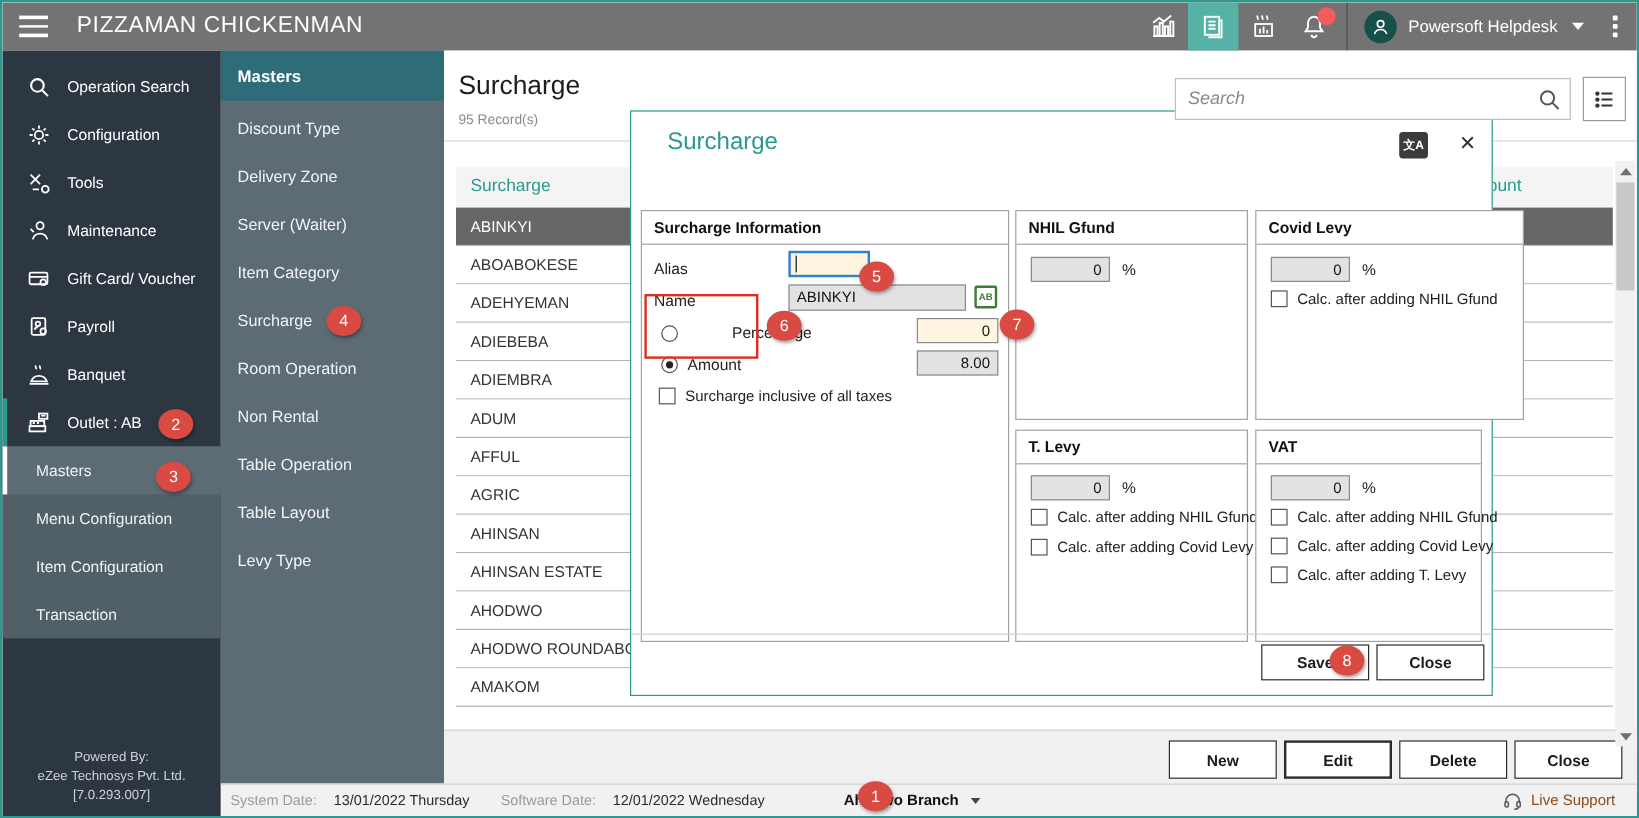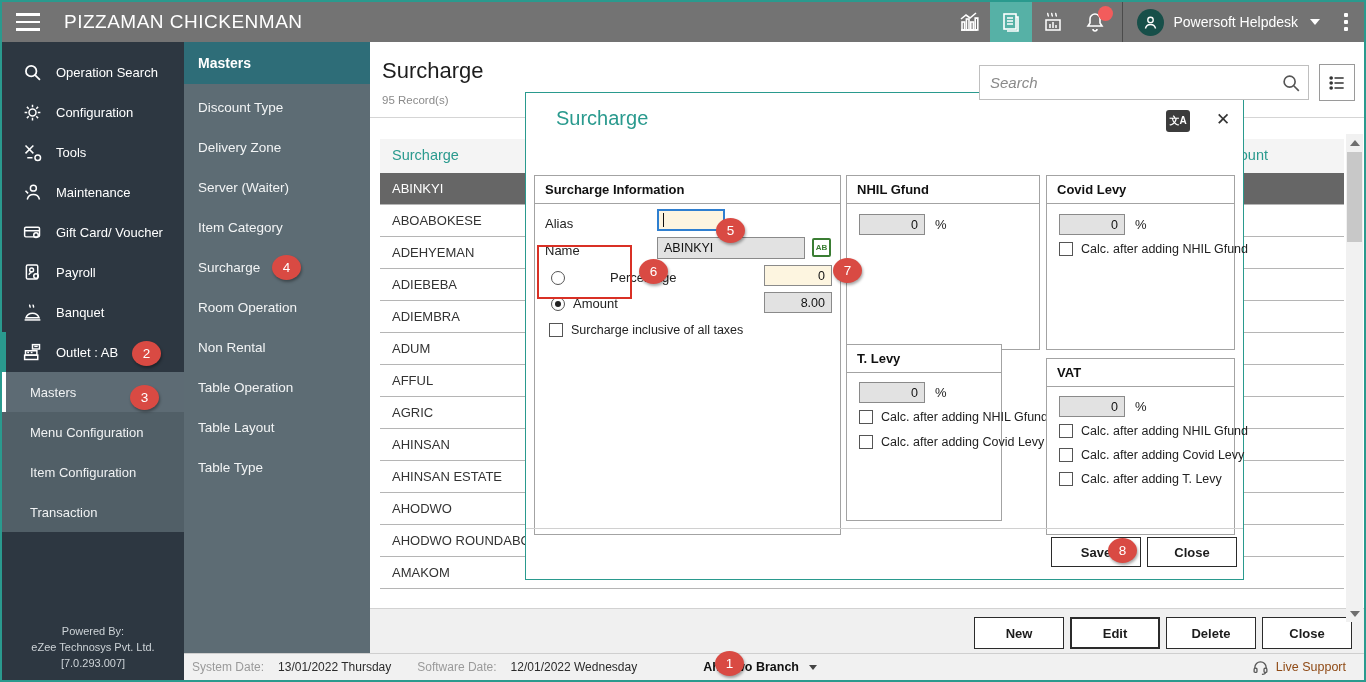--- a/index.html
+++ b/index.html
@@ -315,21 +315,21 @@
       <div class="mp-item">
           <span>Non Rental</span>
         </div>
       <div class="mp-item">
           <span>Table Operation</span>
         </div>
       <div class="mp-item">
           <span>Table Layout</span>
         </div>
       <div class="mp-item">
-          <span>Table Type</span>
+          <span>Levy Type</span>
         </div>
     </div>
   </div>
 
   <div class="main">
     <div class="main-title">Surcharge</div>
     <div class="record-count">95 Record(s)</div>
 
     <div class="search-wrap">
       <input readonly="" placeholder="Search" style="">
@@ -444,31 +444,31 @@
           <span>Surcharge inclusive of all taxes</span>
       </div>
     </div>
 
     <div class="grp" style="left:320px; top:67px; width:194px; height:175px;">
       <div class="grp-head">NHIL Gfund</div>
       <input class="tinput num" style="left: 12px; top: 38px; width: 66px; height: 21px;" readonly="" value="0">
       <span class="fld-label pct" style="left:88px; top:41px;">%</span>
     </div>
 
-    <div class="grp" style="left:520px; top:67px; width:189px; height:175px;">
+    <div class="grp" style="left:520px; top:67px; width:224px; height:175px;">
       <div class="grp-head">Covid Levy</div>
       <input class="tinput num" style="left: 12px; top: 38px; width: 66px; height: 21px;" readonly="" value="0">
       <span class="fld-label pct" style="left:88px; top:41px;">%</span>
       <div class="check" style="left:12px; top:66px;">
         <span class="box"></span>
           <span>Calc. after adding NHIL Gfund</span>
       </div>
     </div>
 
-    <div class="grp" style="left:320px; top:236px; width:156px; height:177px;">
+    <div class="grp" style="left:320px; top:250px; width:194px; height:177px;">
       <div class="grp-head">T. Levy</div>
       <input class="tinput num" style="left: 12px; top: 37px; width: 66px; height: 21px;" readonly="" value="0">
       <span class="fld-label pct" style="left:88px; top:40px;">%</span>
       <div class="check" style="left:12px; top:65px;">
         <span class="box"></span>
           <span>Calc. after adding NHIL Gfund</span>
       </div>
       <div class="check" style="left:12px; top:90px;">
         <span class="box"></span>
           <span>Calc. after adding Covid Levy</span>

